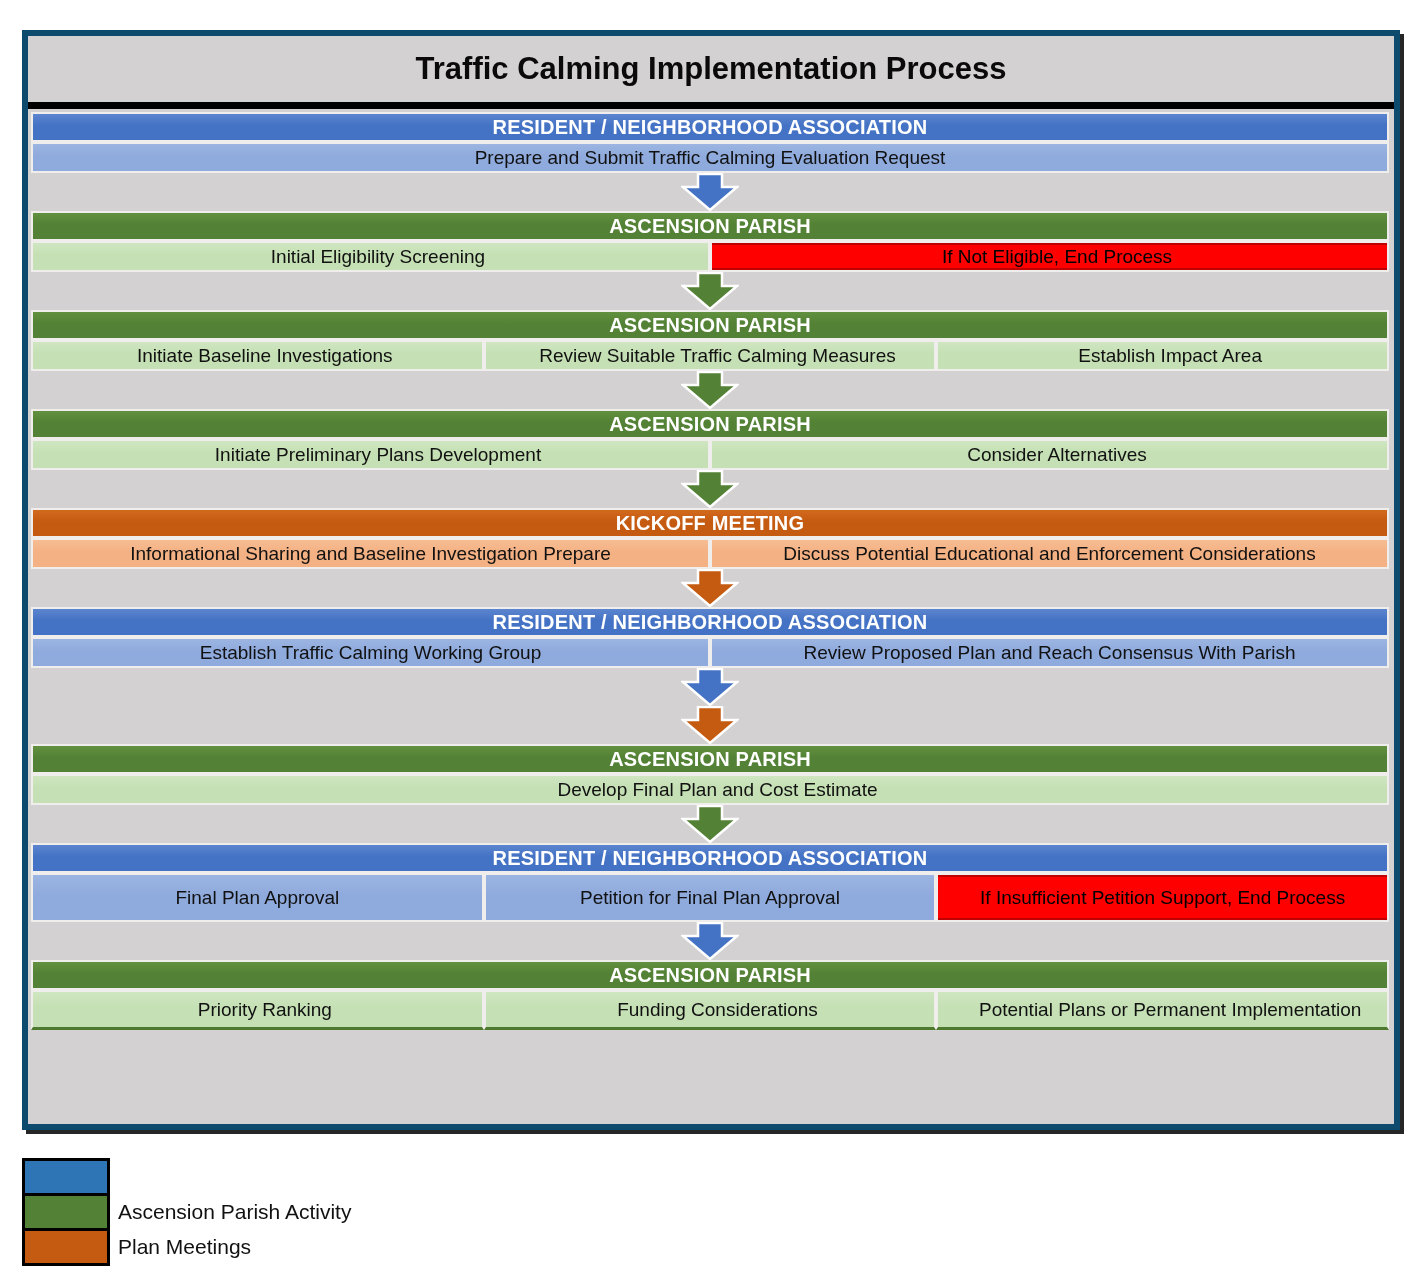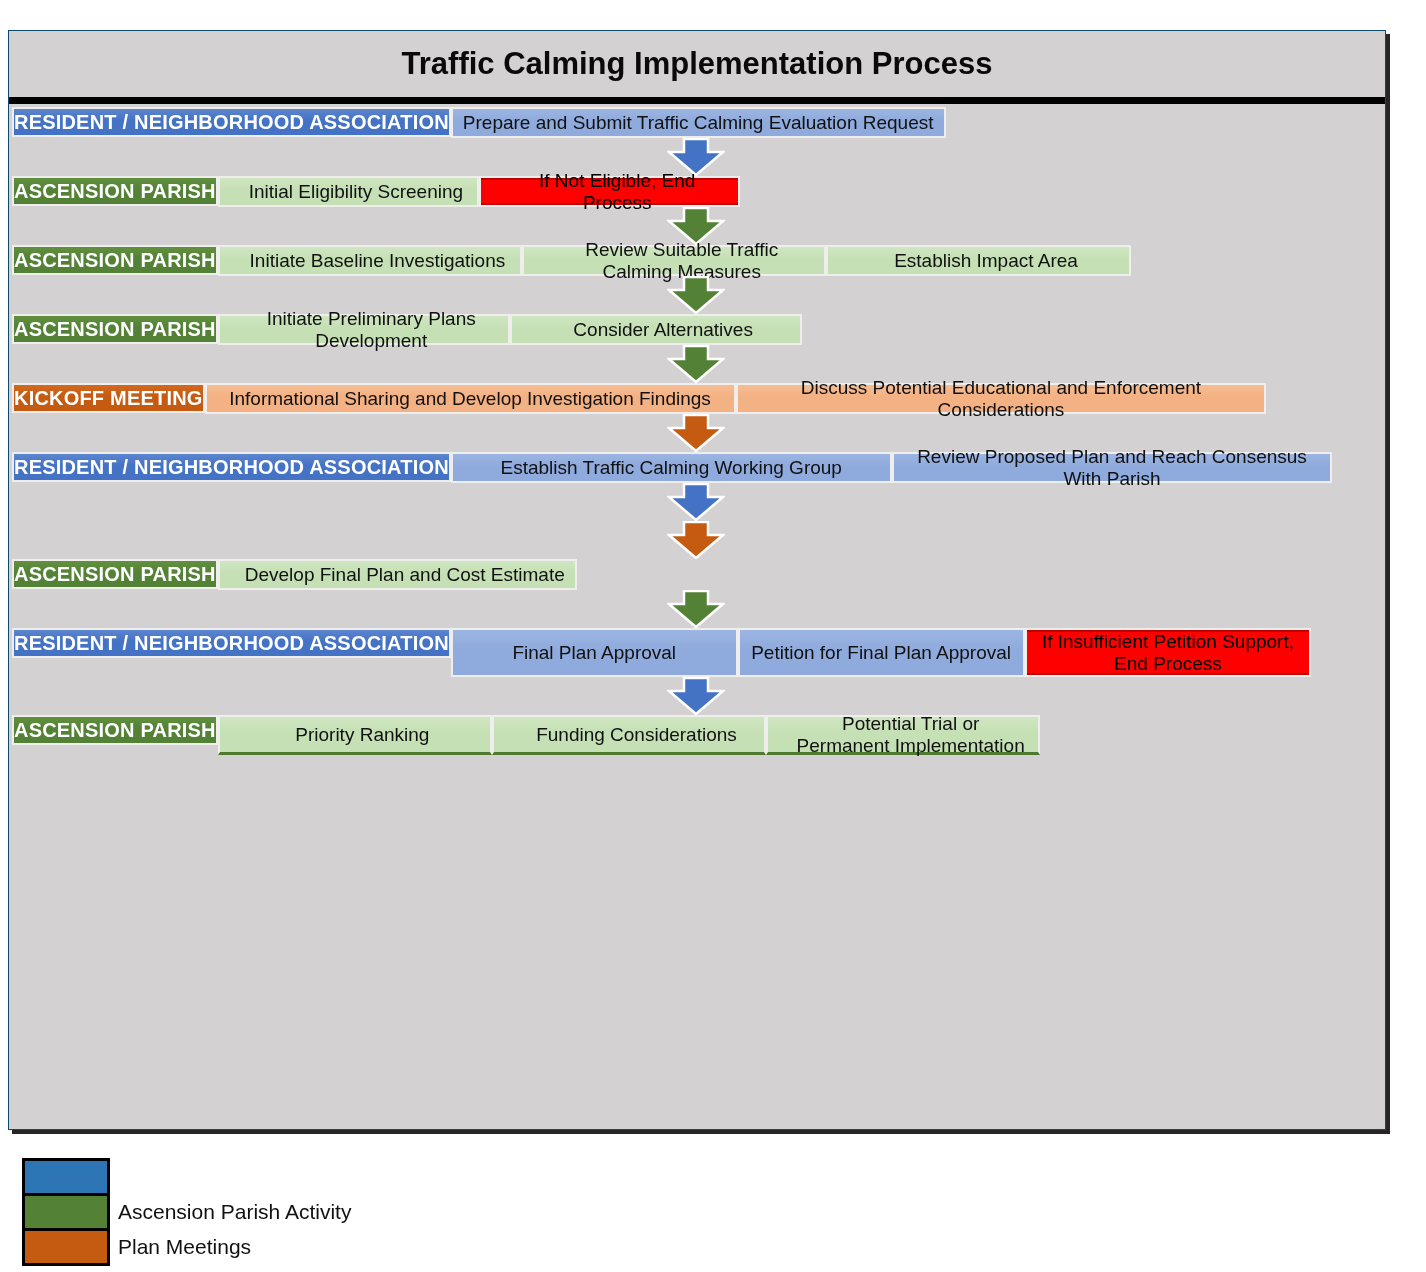--- a/index.html
+++ b/index.html
@@ -10,35 +10,35 @@
   }
   :root{
     --res:#4472C4; --res-l:#8FAADC;
     --par:#538135; --par-l:#C5E0B4;
     --mtg:#C55A11; --mtg-l:#F4B183;
     --red:#FF0000;
     --gray:#D3D1D1;
     --gapc:#EFEEEC;
   }
   .outer{
-    position:absolute;left:8px;top:30px;width:1378px;height:1100px;
-    box-sizing:border-box;border:1px solid #0c4a6e;background:var(--gray);
+    position:absolute;left:22px;top:30px;width:1378px;height:1100px;
+    box-sizing:border-box;border:6px solid #0c4a6e;background:var(--gray);
     box-shadow:4px 4px 0 rgba(0,0,0,0.85);
   }
   .title-sec{
     height:66px;border-bottom:7px solid #000;display:flex;align-items:center;justify-content:center;
     background:var(--gray);
   }
   .title-sec h1{
     margin:0;font-size:31px;font-weight:bold;color:#0a0a0a;letter-spacing:0px;
   }
   .flow{
     padding:3px 5px 0 3px;display:flex;flex-direction:column;
   }
-  .band{display:flex;flex-direction:row;}
+  .band{display:flex;flex-direction:column;}
   .hdr{
     height:30px;box-sizing:border-box;border:2px solid var(--gapc);
     display:flex;align-items:center;justify-content:center;
     color:#fff;font-weight:bold;font-size:20px;letter-spacing:0.2px;
   }
   .row{display:flex;align-items:flex-end;}
   .cell{
     height:31px;box-sizing:border-box;border:2px solid var(--gapc);
     display:flex;align-items:center;justify-content:center;text-align:center;
     color:#111;font-size:19px;line-height:1.12;padding:0 10px;
@@ -132,21 +132,21 @@
     </div>
     <div class="arrow-zone">
       <svg width="58" height="38" viewBox="0 0 58 38">
         <polygon class="a-par" points="17,1 41,1 41,14 56,14 29,37 2,14 17,14" stroke="#ffffff" stroke-width="2.5"></polygon>
       </svg>
     </div>
 
     <div class="band t-mtg">
       <div class="hdr">KICKOFF MEETING</div>
       <div class="row">
-        <div class="cell w50">Informational Sharing and Develop Investigation Findings</div>
+        <div class="cell w50">Informational Sharing and Baseline Investigation Prepare</div>
         <div class="cell w50">Discuss Potential Educational and Enforcement Considerations</div>
       </div>
     </div>
     <div class="arrow-zone">
       <svg width="58" height="38" viewBox="0 0 58 38">
         <polygon class="a-mtg" points="17,1 41,1 41,14 56,14 29,37 2,14 17,14" stroke="#ffffff" stroke-width="2.5"></polygon>
       </svg>
     </div>
 
     <div class="band t-res">
@@ -192,21 +192,21 @@
       <svg width="58" height="38" viewBox="0 0 58 38">
         <polygon class="a-res" points="17,1 41,1 41,14 56,14 29,37 2,14 17,14" stroke="#ffffff" stroke-width="2.5"></polygon>
       </svg>
     </div>
 
     <div class="band t-par band-last">
       <div class="hdr">ASCENSION PARISH</div>
       <div class="row h40">
         <div class="cell w33">Priority Ranking</div>
         <div class="cell w33">Funding Considerations</div>
-        <div class="cell w33">Potential Trial or Permanent Implementation</div>
+        <div class="cell w33">Potential Plans or Permanent Implementation</div>
       </div>
     </div>
 
   </div>
 </div>
 
 <div class="legend">
   <div class="legend-item">
     <div class="swatch sw-res"></div>
   </div>

